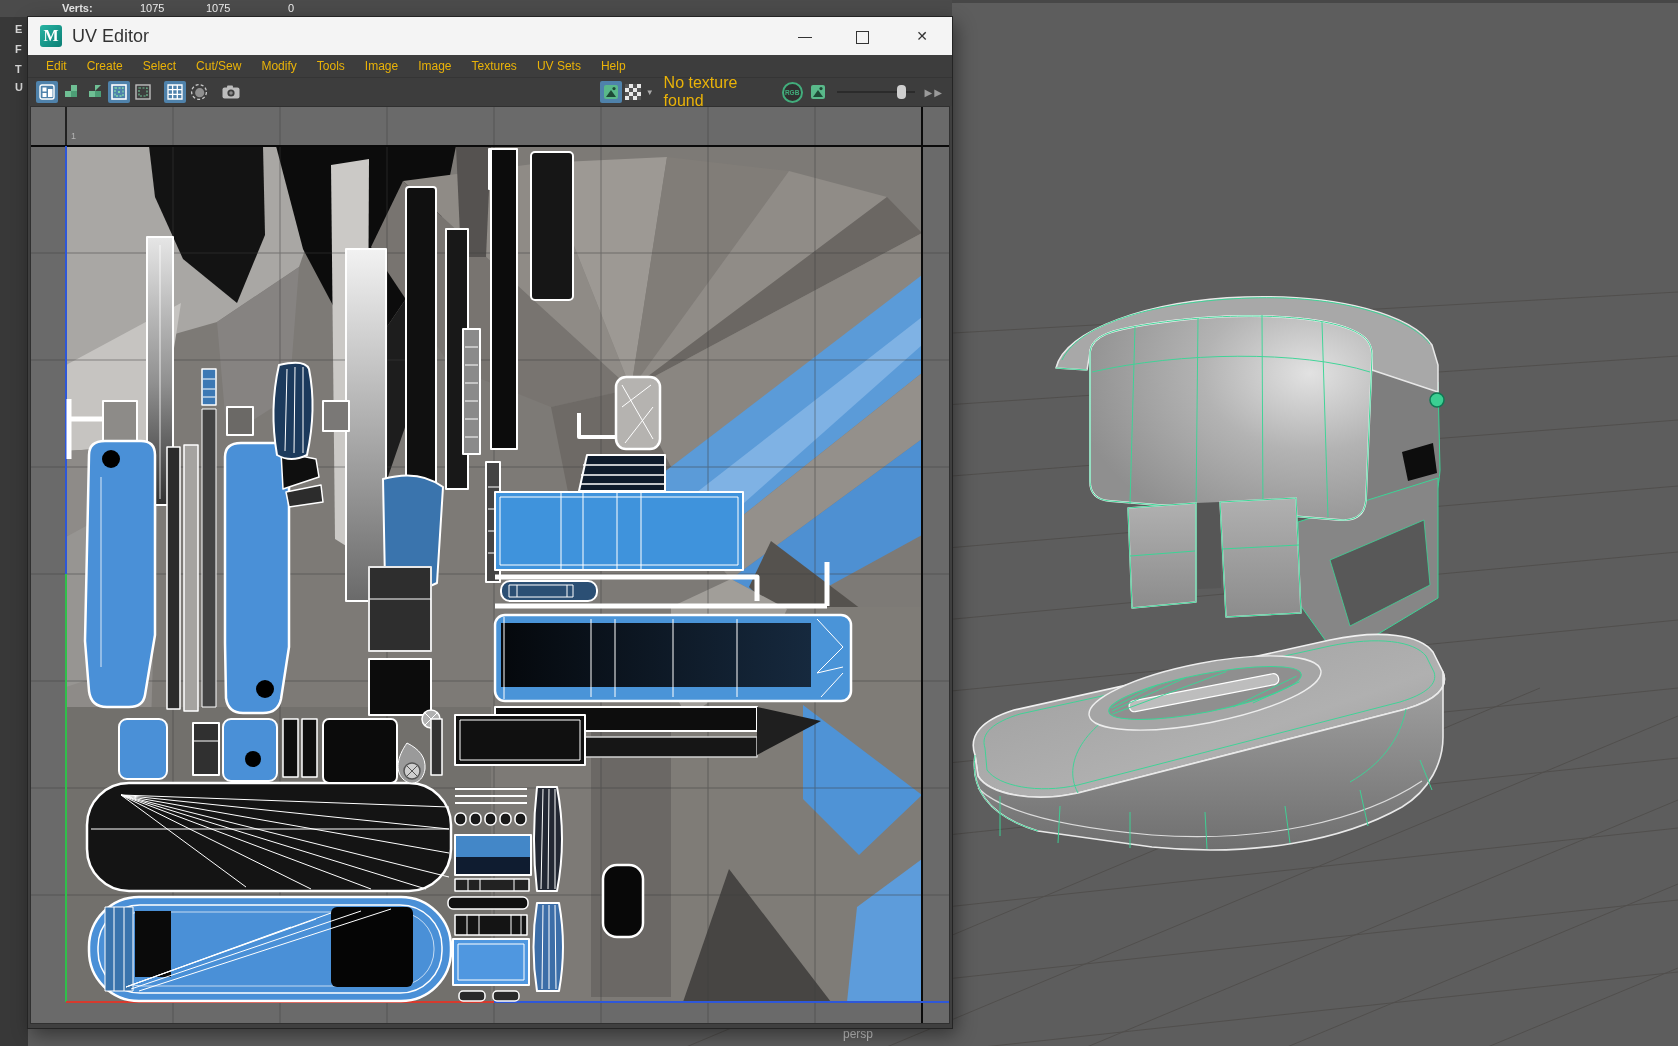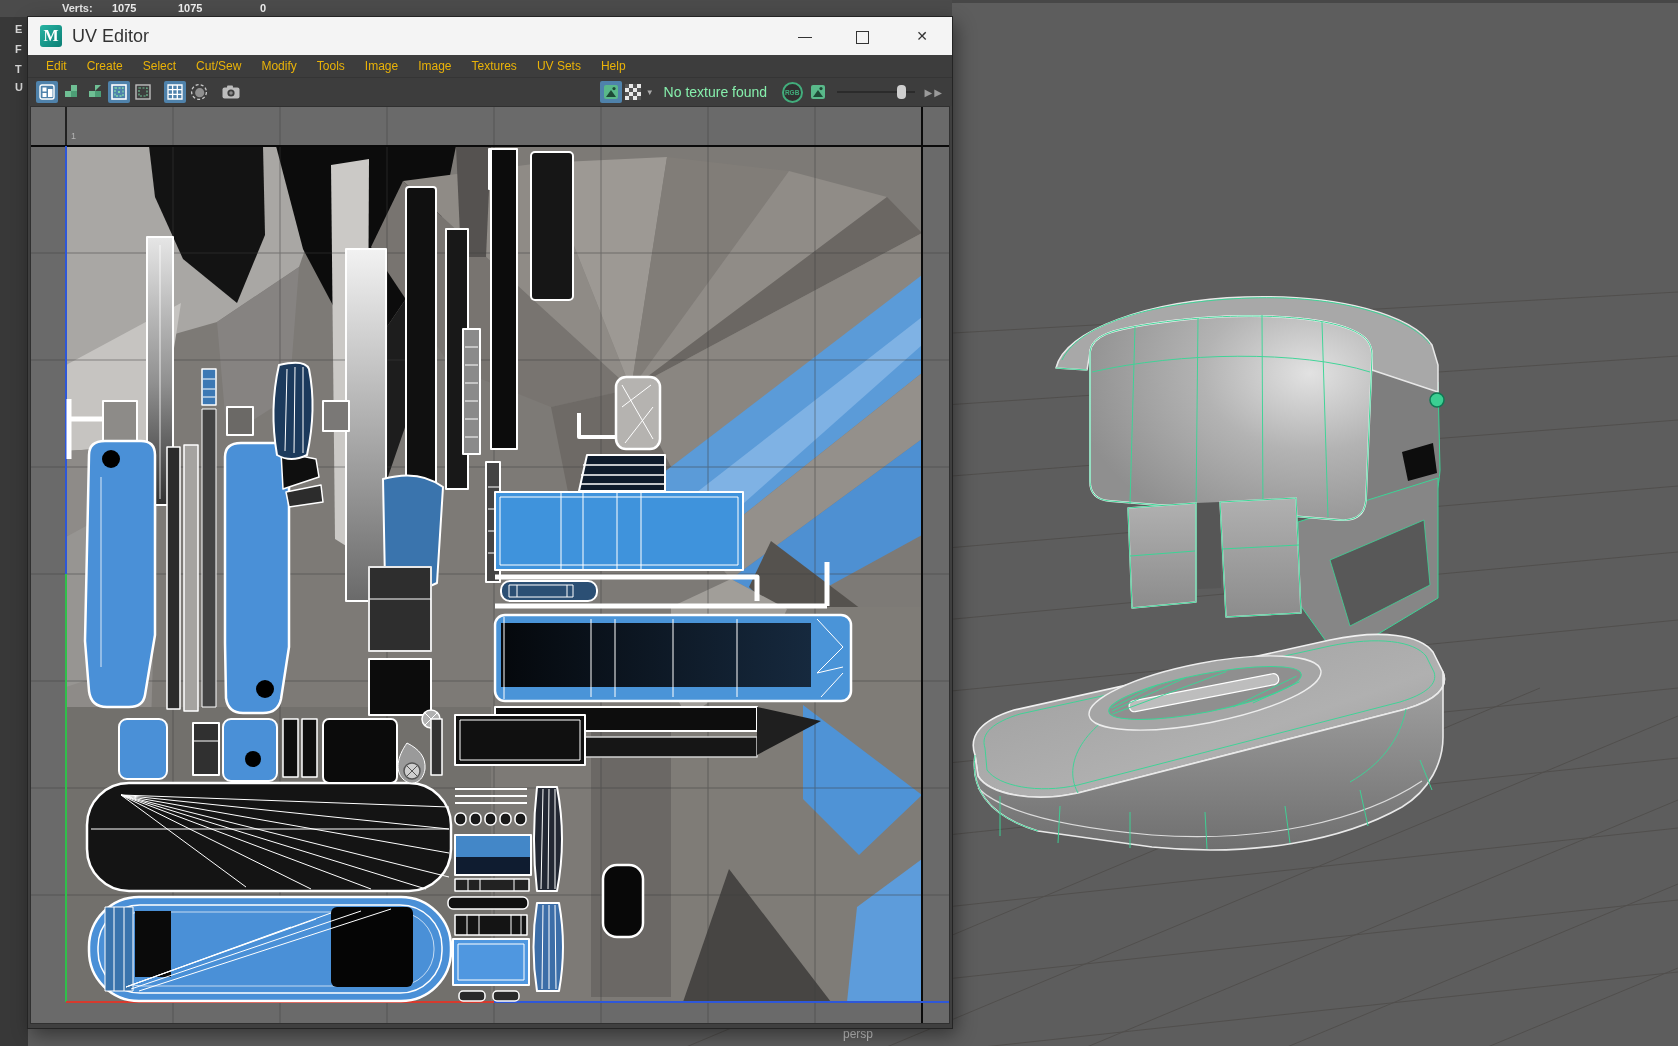--- a/index.html
+++ b/index.html
@@ -3,21 +3,21 @@
 <meta charset="utf-8">
 <style>
   html,body{margin:0;padding:0;background:#5d5d5d;width:1678px;height:1046px;overflow:hidden;
     font-family:"Liberation Sans","DejaVu Sans",sans-serif;-webkit-font-smoothing:antialiased;}
   .abs{position:absolute;}
   
   #viewport-bg{left:0;top:0;width:1678px;height:1046px;z-index:0;}
   #hud-topbar{left:0;top:0;width:952px;height:17px;background:#4b4b4b;z-index:1;
     color:#e6e6e6;font-size:11px;line-height:17px;}
   #hud-topbar .hud-label{position:absolute;left:20px;font-weight:bold;margin-left:42px;}
-  .hud-val{position:absolute;font-weight:bold;color:#efefef;}
+  .hud-val{position:absolute;font-weight:normal;color:#efefef;margin-left:28px;}
   #hud-leftstrip{left:0;top:17px;width:28px;height:1029px;background:#383838;z-index:1;}
   .hud-letter{position:absolute;left:15px;color:#d8d8d8;font-size:11px;font-weight:bold;}
   #persp-label{left:803px;top:1027px;width:70px;text-align:right;color:#c3c3c3;font-size:12px;z-index:1;}
   
   #uv-window{left:28px;top:17px;width:924px;height:1011px;background:#3f3f3f;z-index:2;
     box-shadow:0 0 0 1px #242424,4px 6px 18px rgba(0,0,0,.45);}
   #titlebar{left:0;top:0;width:100%;height:38px;background:#f4f4f4;color:#222;}
   #maya-logo{left:12px;top:8px;width:22px;height:22px;border-radius:3px;
     background:linear-gradient(135deg,#27b3a2,#0b7f75);color:#fff;font-weight:bold;
     font-family:"Liberation Serif","DejaVu Serif",serif;font-size:16px;text-align:center;line-height:22px;}
@@ -30,21 +30,21 @@
   
   #menubar{left:0;top:38px;width:100%;height:23px;background:#3d3d3d;border-bottom:1px solid #353535;
     display:flex;align-items:center;padding-left:8px;box-sizing:border-box;}
   .menu-item{color:#eab308;font-size:12px;padding:0 10px;cursor:default;}
   
   #uv-toolbar{left:0;top:61px;width:100%;height:28px;background:#3d3d3d;display:flex;align-items:center;
     padding:0 8px;box-sizing:border-box;gap:2px;}
   .tbtn{width:22px;height:22px;border-radius:2px;display:flex;align-items:center;justify-content:center;flex:0 0 auto;}
   .tbtn.active{background:#4f82ab;}
   .tb-sep{width:6px;flex:0 0 auto;}
-  #texture-status{color:#86efac;font-size:14px;margin:0 10px;width:108px;}
+  #texture-status{color:#eab308;font-size:16px;margin:0 10px;width:108px;}
   #rgb-badge{width:17px;height:17px;border-radius:50%;border:2px solid #42ad7c;color:#42ad7c;
     font-size:6.5px;font-weight:bold;display:flex;align-items:center;justify-content:center;background:#303030;flex:0 0 auto;}
   #tex-dropdown{color:#aaa;font-size:8px;margin-left:2px;}
   #exposure-slider{width:78px;height:14px;position:relative;flex:0 0 auto;margin-left:8px;}
   #exposure-slider .track{position:absolute;left:0;right:0;top:6px;height:2px;background:#2b2b2b;}
   #exposure-slider .handle{position:absolute;left:60px;top:0px;width:9px;height:14px;border-radius:4px;background:#cfcfcf;}
   #skip-arrows{color:#9a9a9a;font-size:10px;letter-spacing:2px;margin-left:10px;flex:0 0 auto;}
   
   #canvas-wrap{left:2px;top:89px;width:920px;height:918px;background:#6a6a6a;border:1px solid #303030;box-sizing:border-box;}
 </style>

